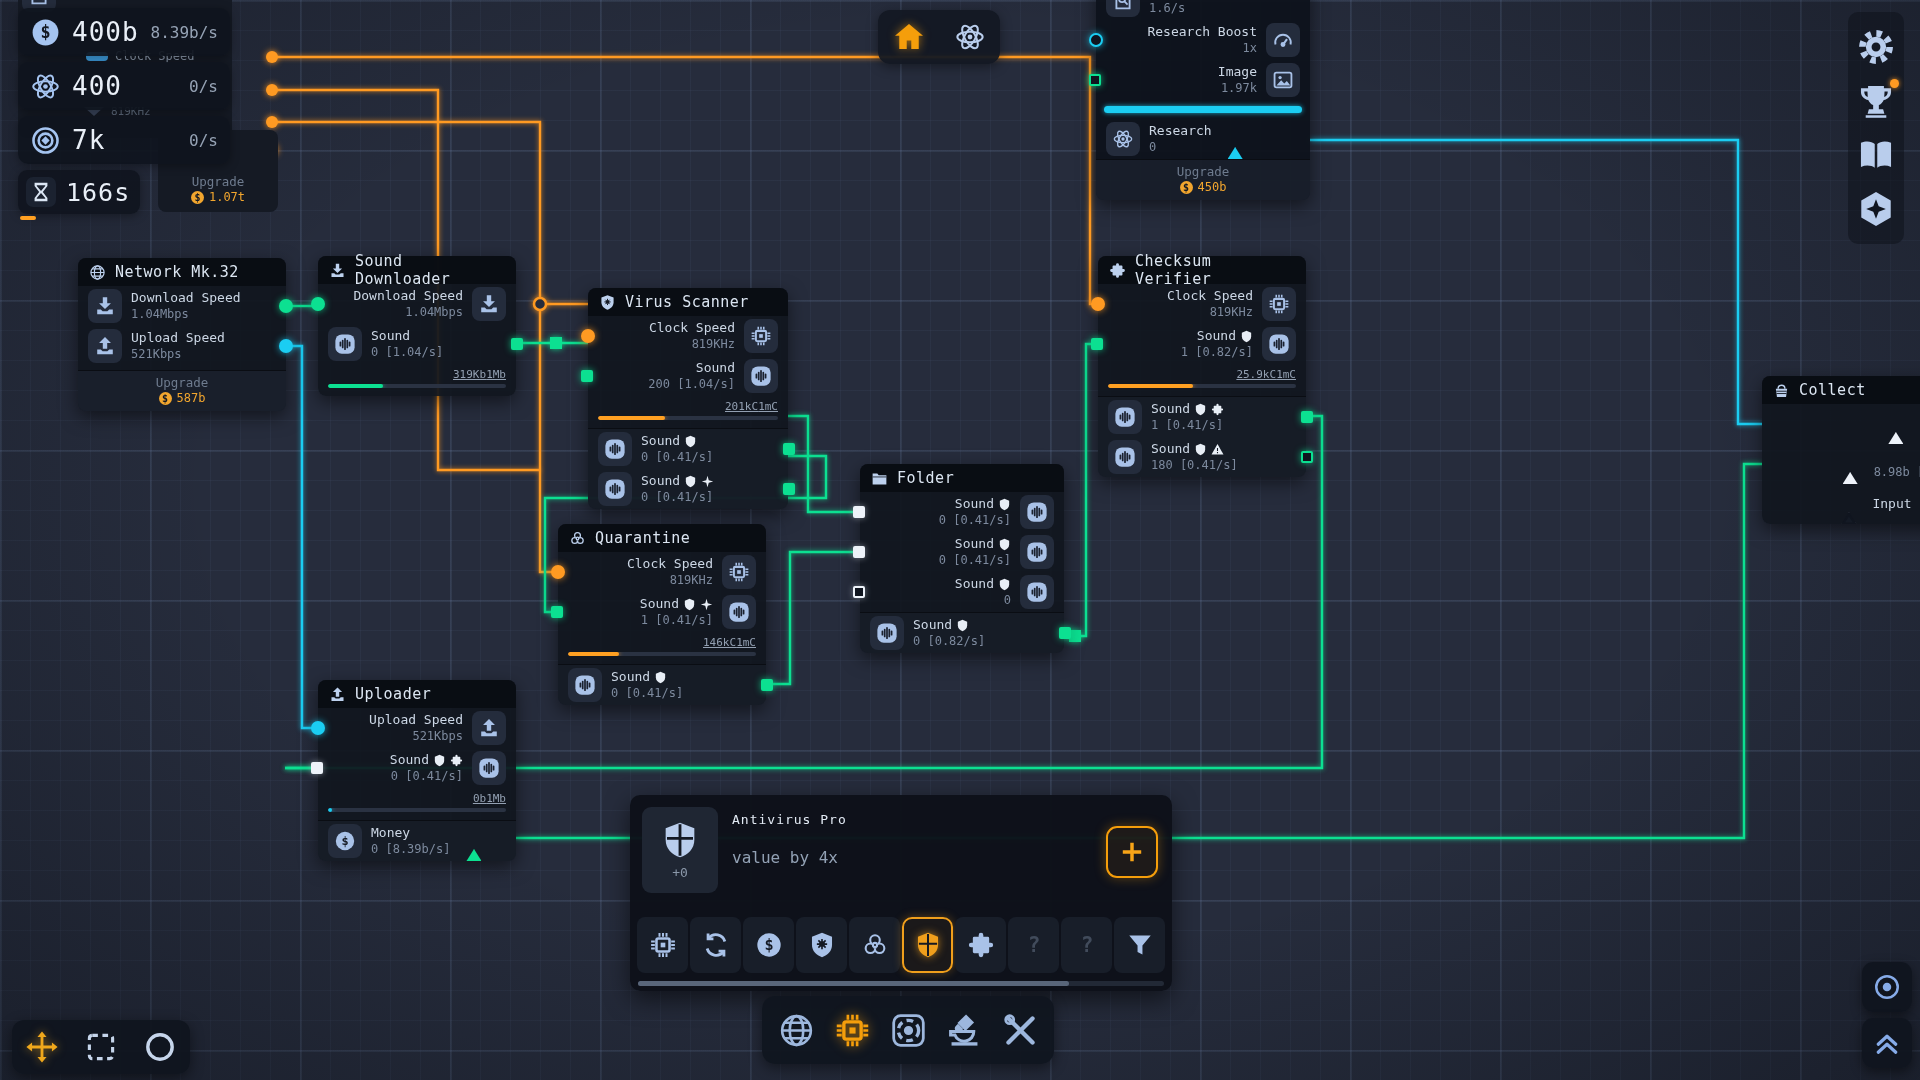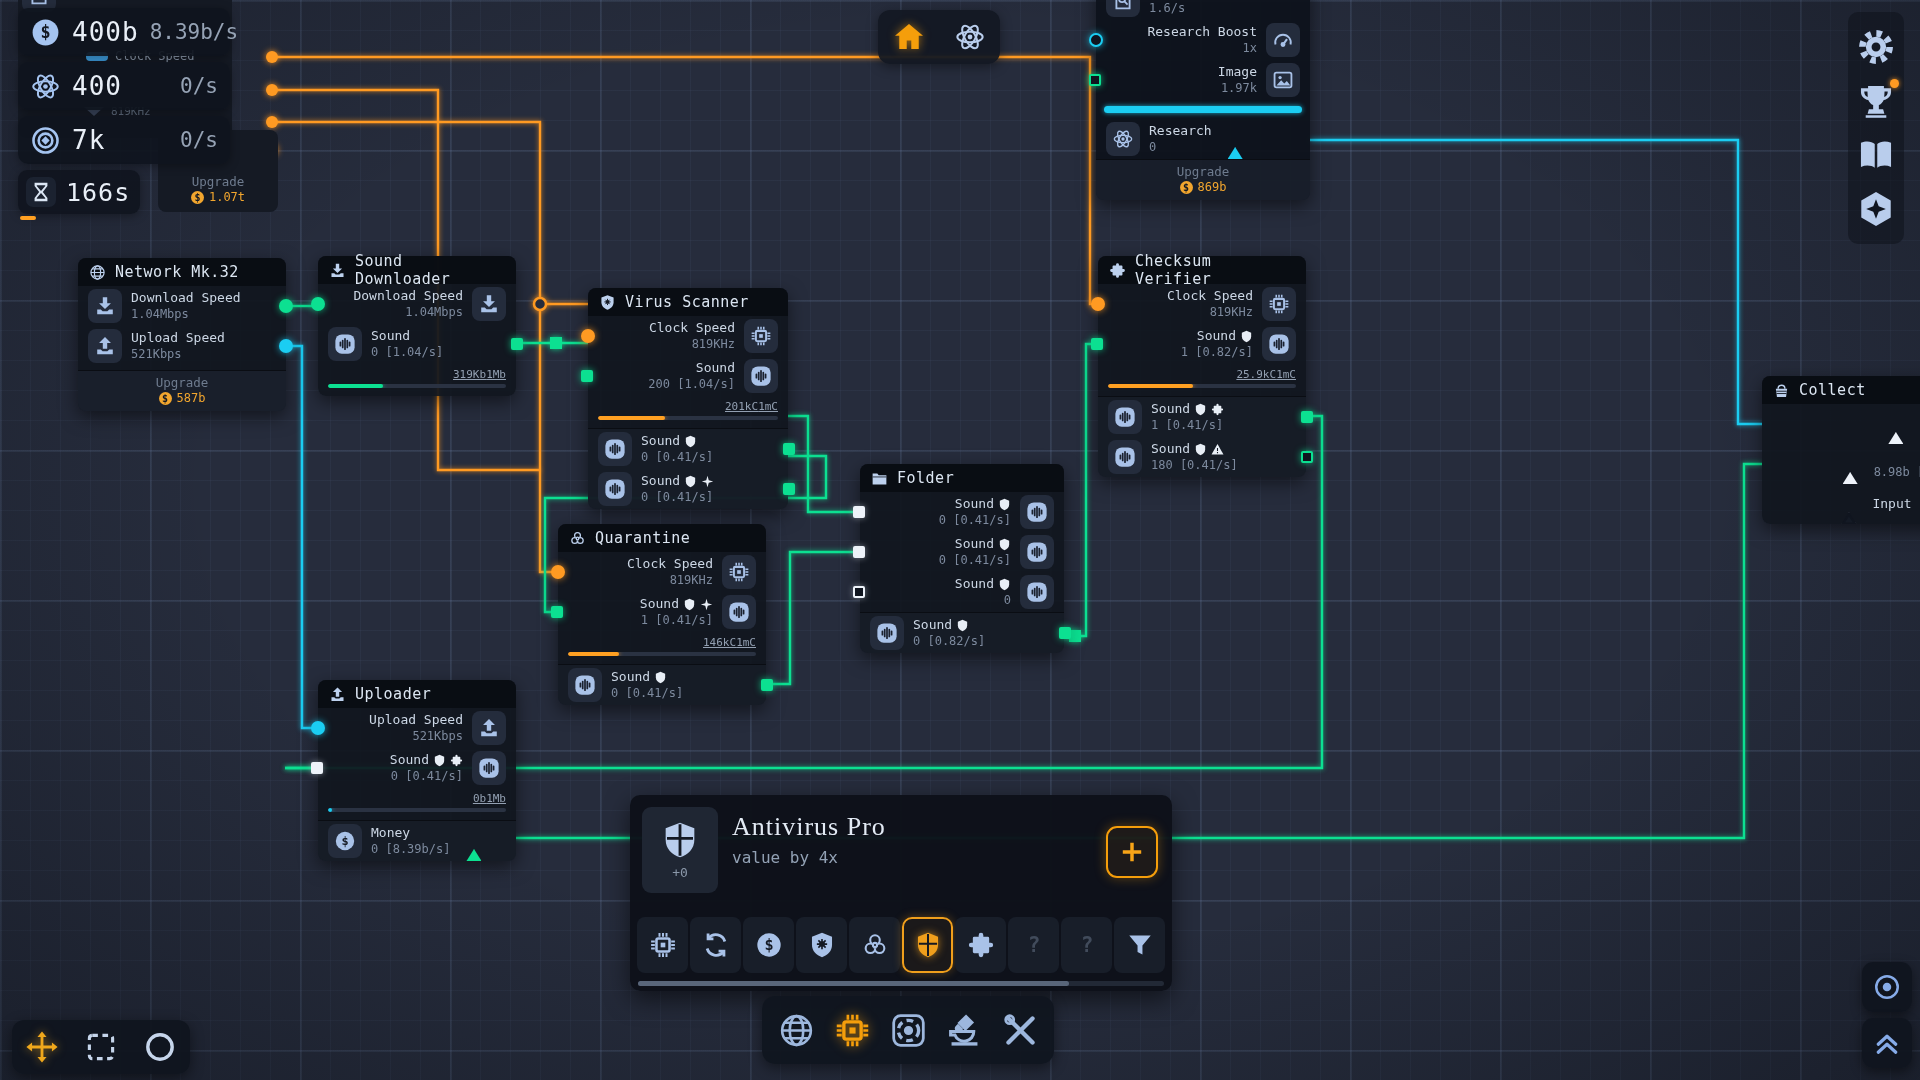--- a/index.html
+++ b/index.html
@@ -64,21 +64,21 @@
 .outs{border-top:1px solid #0a0d13;background:rgba(24,30,42,.65);border-radius:0 0 8px 8px;}
 .foot{border-top:1px solid #0a0d13;background:rgba(28,34,46,.8);border-radius:0 0 8px 8px;text-align:center;padding:4px 0 6px;cursor:pointer;}
 .ulbl{font-size:12.5px;color:#6e7b8e;}
 .price{display:flex;gap:5px;justify-content:center;align-items:center;font-size:12px;color:#f2a62e;margin-top:1px;}
 .pcoin{width:13px;height:13px;border-radius:50%;background:#f2a62e;color:#141923;font-size:10px;line-height:13px;text-align:center;font-weight:bold;flex:0 0 auto;}
 
 
 .res{position:absolute;left:18px;width:212px;height:48px;background:rgba(15,20,30,.93);border-radius:10px;display:flex;align-items:center;padding:0 12px;gap:11px;z-index:5;box-shadow:0 2px 10px rgba(0,0,0,.35);}
 .ric{width:31px;height:31px;color:#a5c4f0;flex:0 0 auto;}
 .rval{font-size:26px;color:#e9eff7;letter-spacing:1px;}
-.rrate{margin-left:auto;font-size:21px;color:#96a3b5;}
+.rrate{margin-left:auto;font-size:16px;color:#96a3b5;}
 #timerbox{position:absolute;left:18px;top:170px;width:122px;height:44px;z-index:5;background:rgba(15,20,30,.9);border-radius:9px;display:flex;align-items:center;gap:10px;padding:0 8px;box-shadow:0 2px 10px rgba(0,0,0,.35);}
 #timerbox .ric{width:30px;height:30px;background:#1b2230;border-radius:7px;padding:4px;color:#dbe6f4;}
 #timerbox .rval{font-size:25px;}
 #timer-tick{position:absolute;left:20px;top:216px;width:16px;height:4px;background:#ffa022;border-radius:2px;z-index:5;}
 #hidden-top{position:absolute;left:18px;top:-30px;width:214px;height:168px;background:#151a24;border-radius:8px;z-index:2;}
 #hidden-frag-tile{position:absolute;left:22px;top:-22px;width:34px;height:34px;z-index:2;}
 .frag{position:absolute;z-index:2;font-size:12px;color:#8b98ab;display:flex;align-items:center;gap:7px;}
 .fragpill{width:22px;height:9px;border-radius:4px;background:#3f9fe0;}
 .fragchev{width:20px;height:9px;background:#39445a;clip-path:polygon(0 0,50% 100%,100% 0);}
 #hidden-foot{position:absolute;left:158px;top:130px;width:120px;height:82px;background:#151a24;border-radius:8px;z-index:2;display:flex;flex-direction:column;justify-content:flex-end;align-items:center;padding-bottom:8px;}
@@ -94,21 +94,21 @@
 
 
 #research-panel{position:absolute;left:1096px;top:-20px;width:214px;z-index:4;background:rgba(14,19,28,.96);border-radius:8px;box-shadow:0 6px 18px rgba(0,0,0,.5);}
 #research-bar{margin:6px 8px;height:7px;border-radius:4px;}
 
 
 #shop{position:absolute;left:630px;top:795px;width:542px;height:196px;z-index:6;background:rgba(13,17,25,.97);border-radius:10px;box-shadow:0 8px 24px rgba(0,0,0,.55);}
 #shop-tile{position:absolute;left:12px;top:12px;width:76px;height:86px;background:#1f2633;border-radius:9px;display:flex;flex-direction:column;align-items:center;justify-content:center;gap:5px;}
 #shop-tile .i{width:40px;height:40px;color:#b9cdec;}
 #shop-owned{font-size:13px;color:#8b98aa;}
-#shop-title{position:absolute;left:102px;top:17px;font-size:26px;color:#e2eaf4;letter-spacing:1px;font-family:Liberation Serif, serif;}
+#shop-title{position:absolute;left:102px;top:17px;font-size:13px;color:#e2eaf4;letter-spacing:1px;}
 #shop-desc{position:absolute;left:102px;top:50px;font-size:16px;color:#92a1b4;line-height:26px;}
 #shop-add{position:absolute;right:14px;top:31px;width:52px;height:52px;border:2px solid #f59e0b;border-radius:11px;background:rgba(245,158,11,.07);display:flex;align-items:center;justify-content:center;cursor:pointer;box-shadow:0 0 12px rgba(245,158,11,.35);}
 #shop-add .i{width:26px;height:26px;color:#f7a418;}
 #shop-bar{position:absolute;left:7px;top:122px;display:flex;gap:2px;}
 .shoptile{width:51px;height:56px;background:#181e29;border-radius:8px;display:flex;align-items:center;justify-content:center;cursor:pointer;}
 .shoptile .i{width:28px;height:28px;color:#a9c2e8;}
 .shoptile.dim .i{color:#414b5b;}
 .shoptile.sel{border:2px solid #f09f1c;border-radius:10px;background:rgba(240,159,28,.06);box-shadow:0 0 10px rgba(240,159,28,.35);}
 .shoptile.sel .i{color:#f09f1c;filter:drop-shadow(0 0 4px rgba(240,159,28,.7));}
 #shop-scroll{position:absolute;left:8px;right:8px;bottom:5px;height:5px;background:#222936;border-radius:3px;}
@@ -330,21 +330,21 @@
     <div class="txt">
         <div class="lbl">Research</div>
         <div class="val">0</div>
       </div>
     <span class="port pr ptri cyan"></span>
   </div>
   <div class="foot">
     <div class="ulbl">Upgrade</div>
     <div class="price">
         <span class="pcoin">$</span>
-        <span>869b</span>
+        <span>450b</span>
       </div>
   </div>
 </div>
 
 <div class="node" style="left:78px;top:258px;width:208px;">
   <div class="nhead">
       <span class="i">
         <svg viewBox="0 0 24 24" fill="none" stroke="currentColor" stroke-width="1.7">
           <circle cx="12" cy="12" r="9.3"></circle>
           <ellipse cx="12" cy="12" rx="4.4" ry="9.3"></ellipse>

